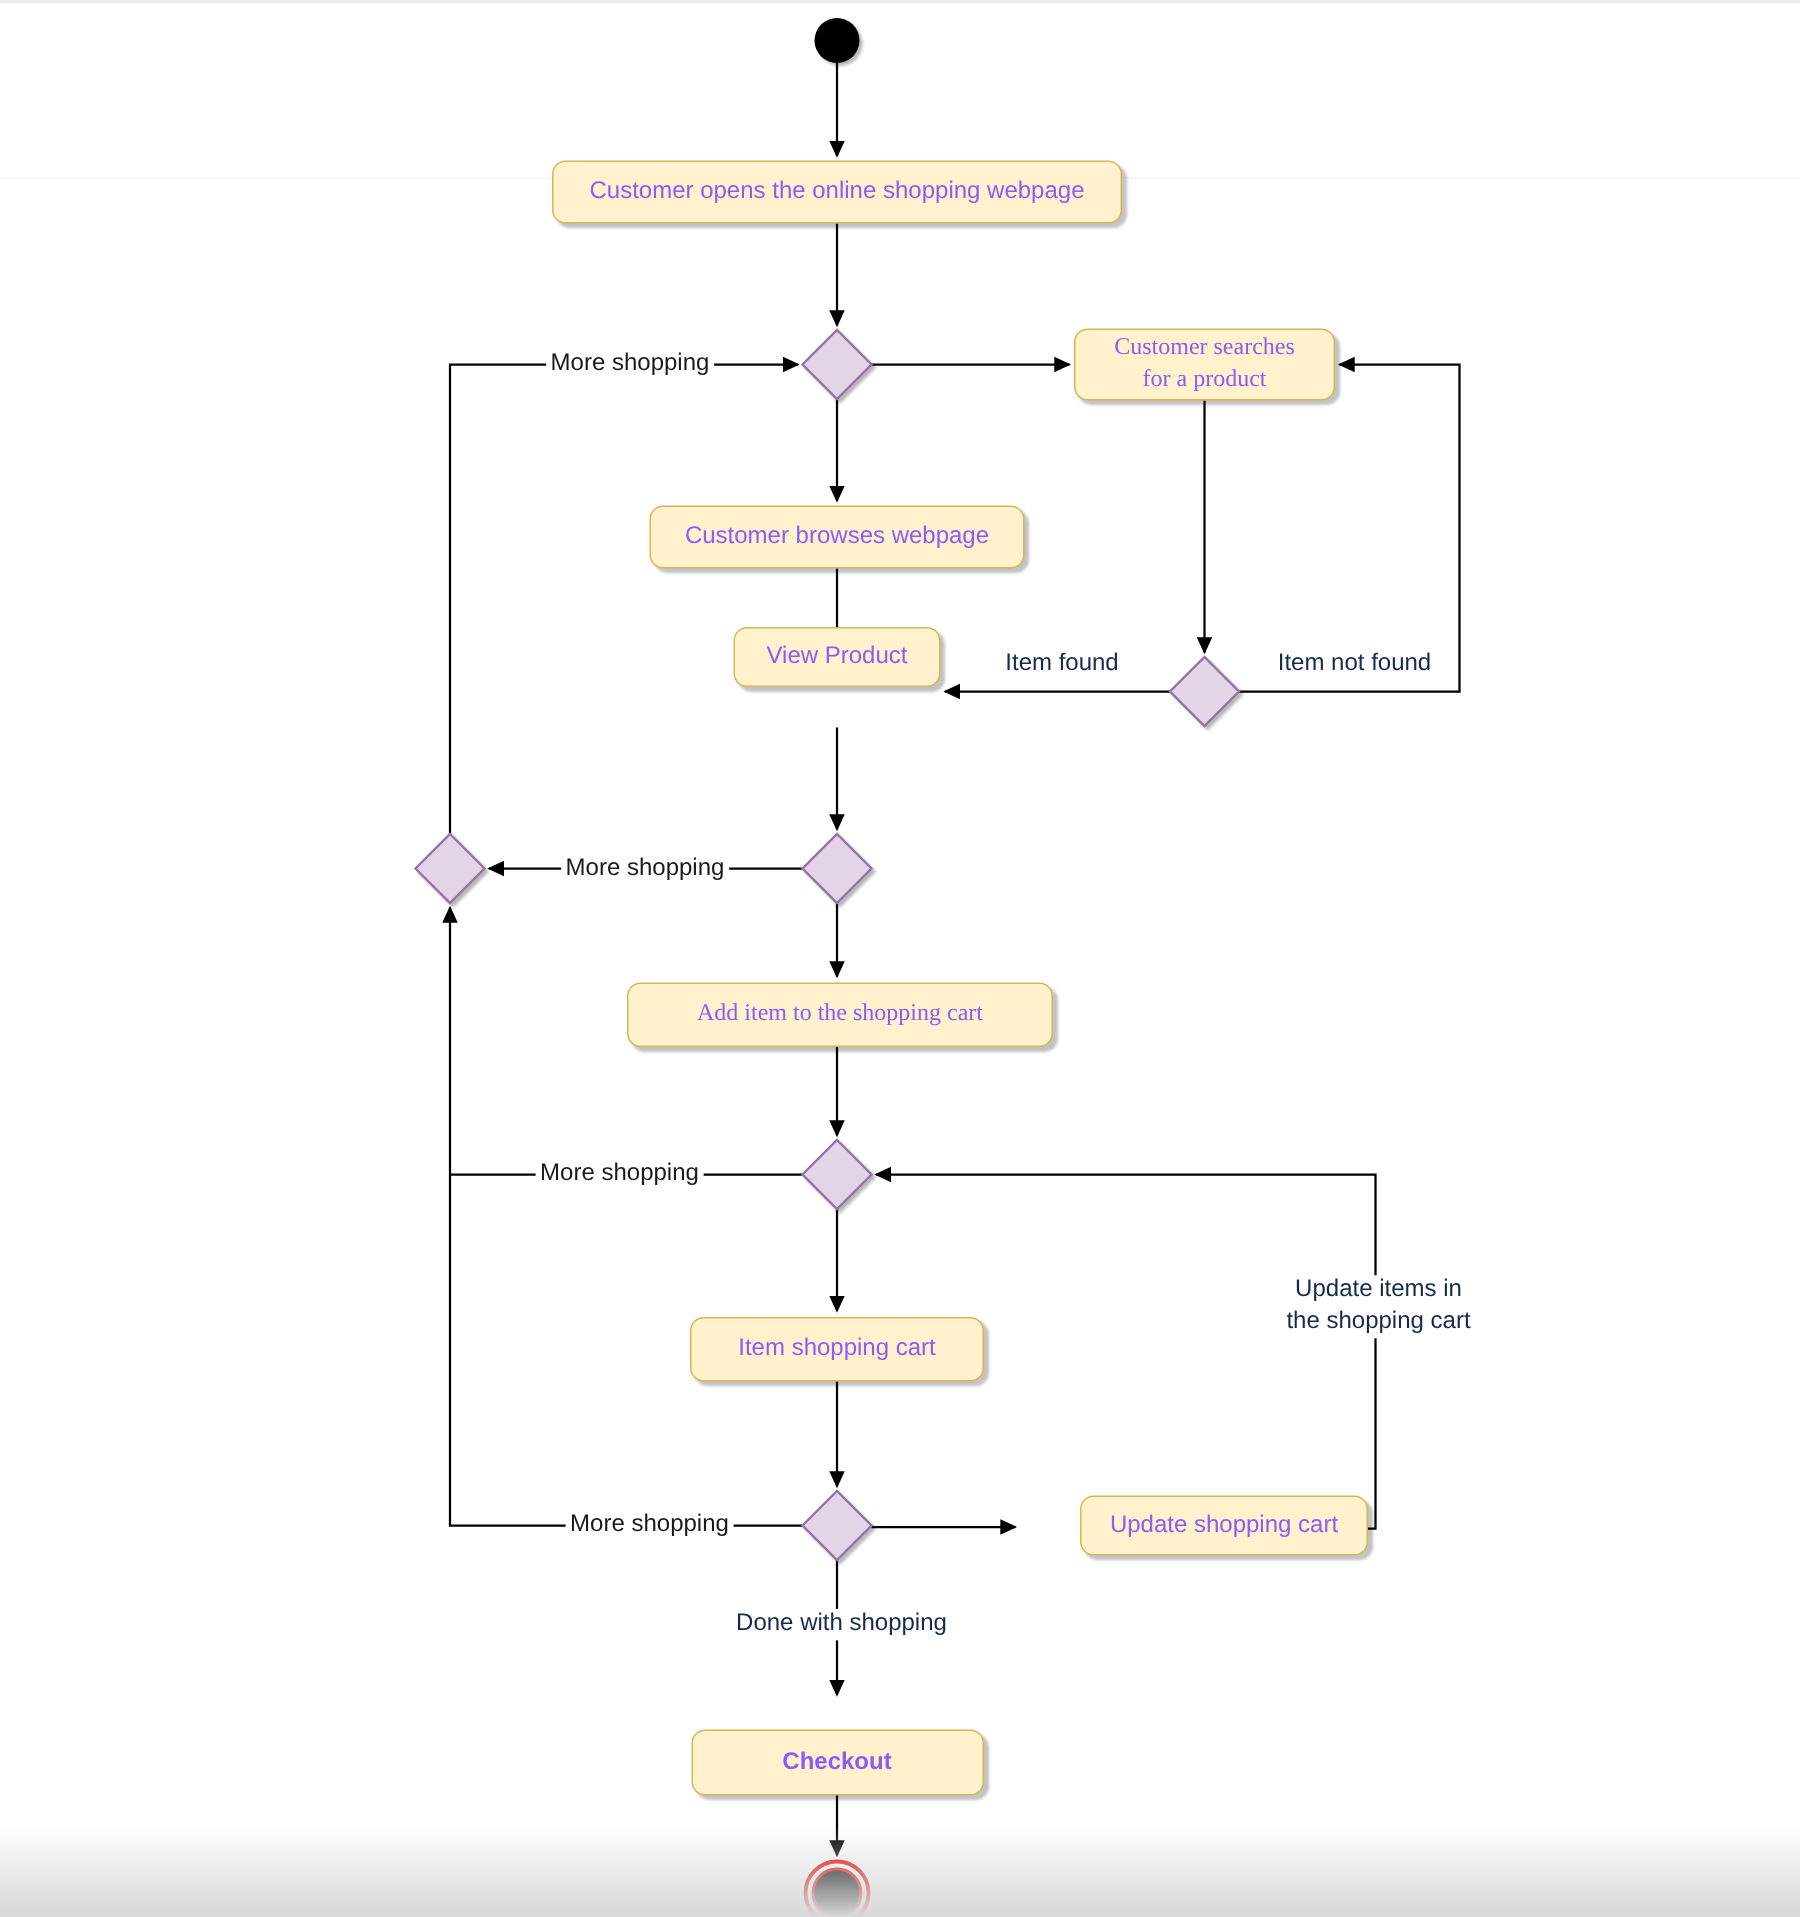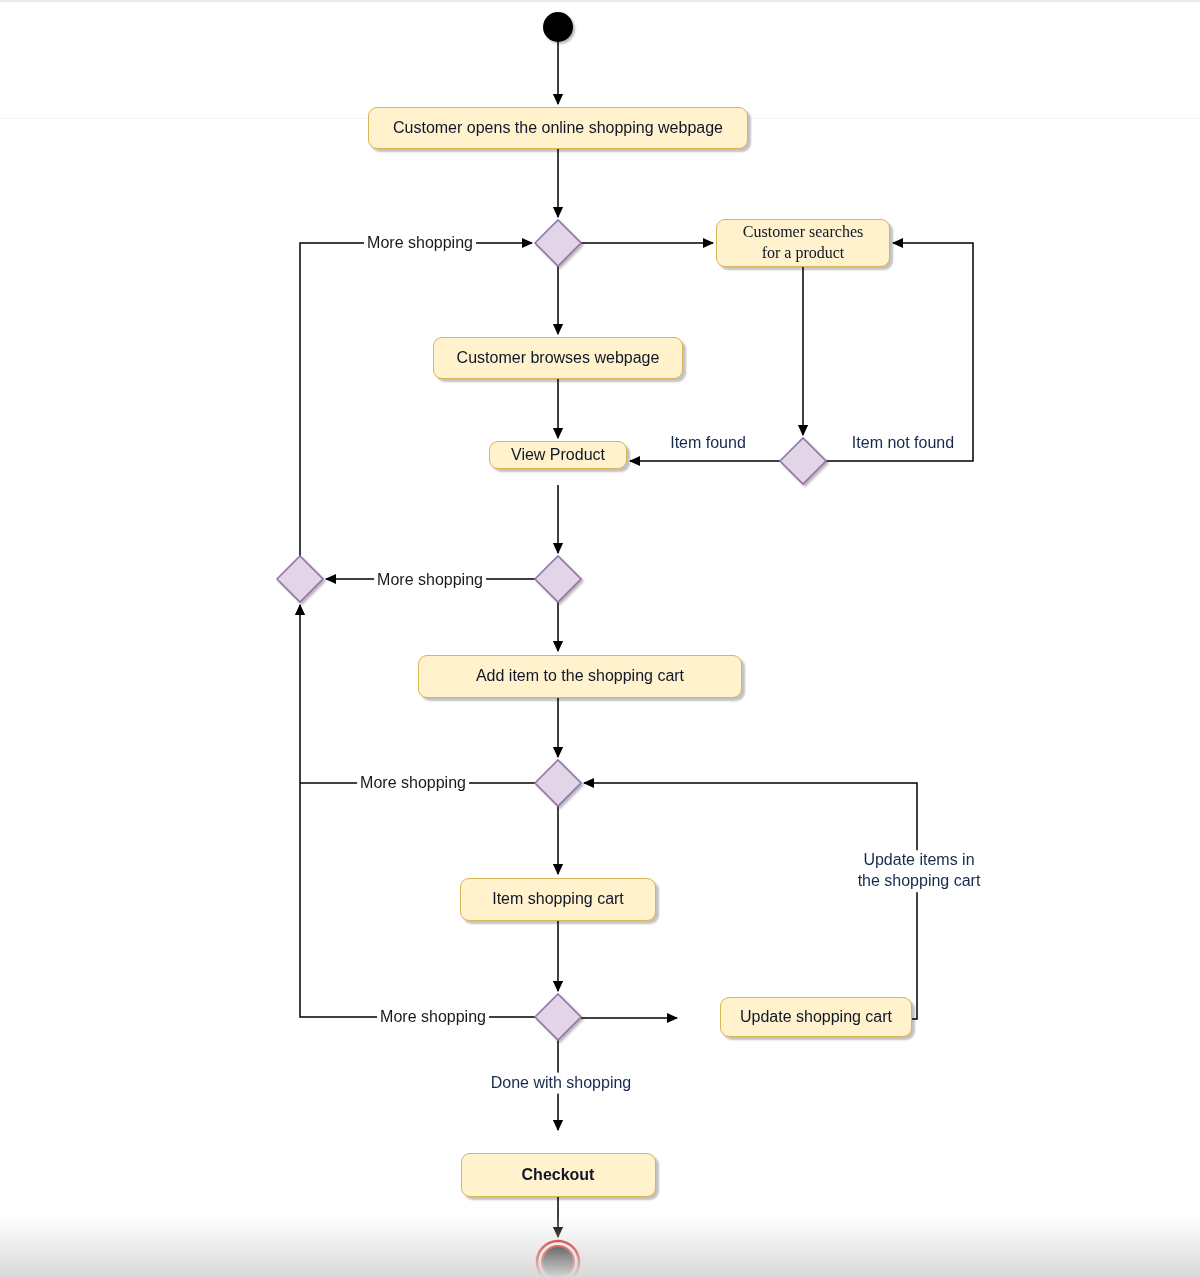--- a/index.html
+++ b/index.html
@@ -11,21 +11,21 @@
   .faint-line{position:absolute;top:118px;left:0;right:0;height:1px;background:#f6f6f7;}
   .bottom-fade{position:absolute;left:0;right:0;bottom:0;height:62px;
     background:linear-gradient(to bottom, rgba(216,216,216,0), #d8d8d8);}
   svg.edges-layer{position:absolute;top:0;left:0;width:1200px;height:1278px;}
   .edge-line{fill:none;}
   .shape-shadow{filter:drop-shadow(2.5px 2.5px 1.2px rgba(0,0,0,0.28));}
   .activity{
     position:absolute;display:flex;align-items:center;justify-content:center;
     text-align:center;border-radius:9px;border:1.6px solid;
     box-shadow:3px 3px 2px rgba(0,0,0,0.24);
-    font-size:16px;line-height:1.3;color:#0f172a;white-space:pre-line;
+    font-size:16px;line-height:1.3;color:#8b5cf6;white-space:pre-line;
     box-sizing:border-box;padding:2px 6px;
   }
   .edge-label{
     position:absolute;transform:translate(-50%,-50%);
     font-size:16px;line-height:1.3;text-align:center;white-space:pre-line;
   }
   .edge-label.bg{background:#ffffff;padding:0 3px;}
   .edge-label.dark{color:#1a1a1a;}
   .edge-label.navy{color:#17294e;}
 </style>
@@ -76,22 +76,22 @@
         <circle cx="558" cy="1262" r="21" fill="none" stroke="#E60000" stroke-width="2.6"></circle>
         <circle cx="558" cy="1262" r="16" fill="#000000" stroke="#E60000" stroke-width="2"></circle>
       </g>
   </svg>
 
   <div id="nodes-layer">
       <div class="activity" style="left: 368px; top: 107px; width: 380px; height: 42px; background: rgb(255, 242, 204); border-color: rgb(214, 182, 86);"><span>Customer opens the online shopping webpage</span></div>
       <div class="activity" style="left: 716px; top: 219px; width: 174px; height: 48px; background: rgb(255, 242, 204); border-color: rgb(214, 182, 86); font-family: Liberation Serif, serif;"><span>Customer searches
 for a product</span></div>
       <div class="activity" style="left: 433px; top: 337px; width: 250px; height: 42px; background: rgb(255, 242, 204); border-color: rgb(214, 182, 86);"><span>Customer browses webpage</span></div>
-      <div class="activity" style="left: 489px; top: 441px; width: 138px; height: 28px; background: rgb(255, 242, 204); border-color: rgb(214, 182, 86);"><span>View Product</span></div>
-      <div class="activity" style="left: 418px; top: 654.5px; width: 324px; height: 43px; background: rgb(255, 242, 204); border-color: rgb(214, 182, 86);"><span>Add item to the shopping cart</span></div>
+      <div class="activity" style="left: 489px; top: 418px; width: 138px; height: 40px; background: rgb(255, 242, 204); border-color: rgb(214, 182, 86);"><span>View Product</span></div>
+      <div class="activity" style="left: 418px; top: 654.5px; width: 284px; height: 43px; background: rgb(255, 242, 204); border-color: rgb(214, 182, 86); font-family: Liberation Serif, serif;"><span>Add item to the shopping cart</span></div>
       <div class="activity" style="left: 460px; top: 877.5px; width: 196px; height: 43px; background: rgb(255, 242, 204); border-color: rgb(214, 182, 86);"><span>Item shopping cart</span></div>
       <div class="activity" style="left: 680px; top: 997px; width: 192px; height: 40px; background: rgb(255, 242, 204); border-color: rgb(214, 182, 86); margin-left: 40px;"><span>Update shopping cart</span></div>
       <div class="activity" style="left: 460.5px; top: 1153px; width: 195px; height: 44px; background: rgb(255, 242, 204); border-color: rgb(214, 182, 86); font-weight: bold;"><span>Checkout</span></div>
       <div class="edge-label dark bg" style="left: 420px; top: 243px;">More shopping</div>
       <div class="edge-label dark bg" style="left: 430px; top: 580px;">More shopping</div>
       <div class="edge-label dark bg" style="left: 413px; top: 783px;">More shopping</div>
       <div class="edge-label dark bg" style="left: 433px; top: 1017px;">More shopping</div>
       <div class="edge-label navy" style="left: 708px; top: 443px;">Item found</div>
       <div class="edge-label navy" style="left: 891px; top: 443px; margin-left: 12px;">Item not found</div>
       <div class="edge-label navy bg" style="left: 919px; top: 871px;">Update items in

